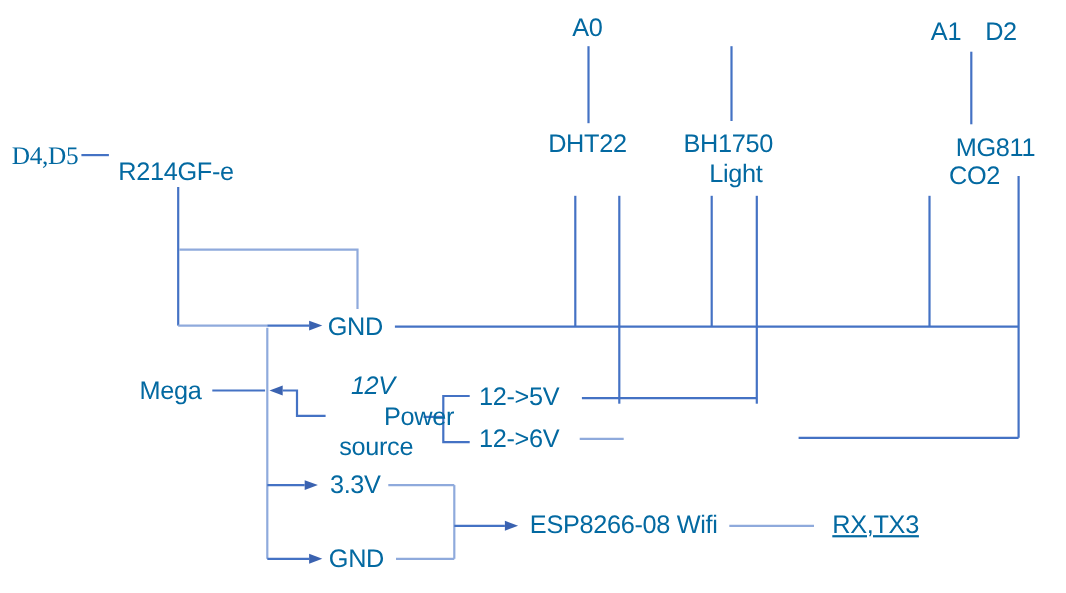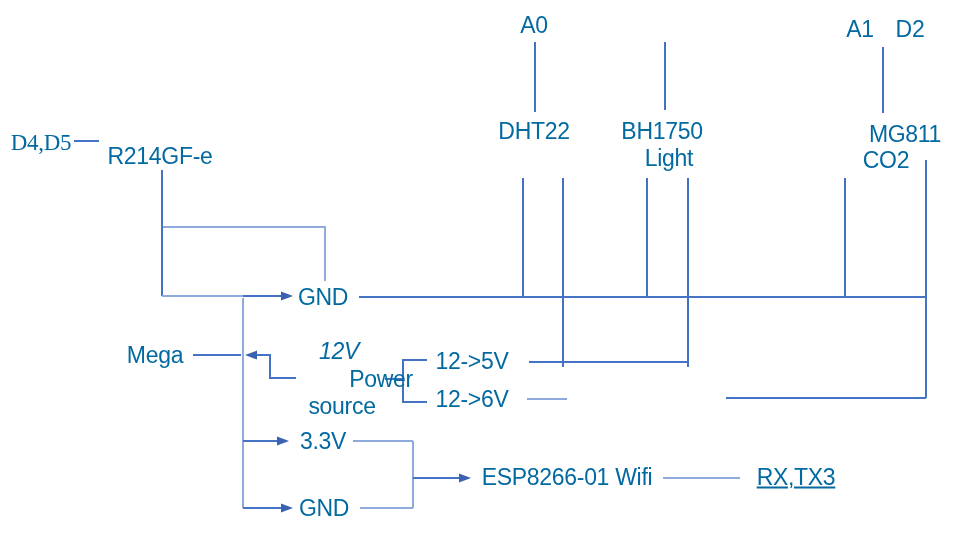--- a/index.html
+++ b/index.html
@@ -86,15 +86,15 @@
   <div class="lbl" style="left:886px; top:160px;">CO2</div>
   <div class="lbl" style="left:323px; top:297px;">GND</div>
   <div class="lbl" style="left:155px; top:355px;">Mega</div>
   <div class="lbl" style="left:339px; top:351px;font-style:italic;">12V</div>
   <div class="lbl" style="left:341px; top:379px;margin-left:40px;">Power</div>
   <div class="lbl" style="left:342px; top:406px;">source</div>
   <div class="lbl" style="left:472px; top:361px;">12-&gt;5V</div>
   <div class="lbl" style="left:472px; top:399px;">12-&gt;6V</div>
   <div class="lbl" style="left:323px; top:441px;">3.3V</div>
   <div class="lbl" style="left:324px; top:508px;">GND</div>
-  <div class="lbl" style="left:567px; top:477px;">ESP8266-01 Wifi</div>
+  <div class="lbl" style="left:567px; top:477px;">ESP8266-08 Wifi</div>
   <div class="lbl" style="left:796px; top:477px;text-decoration:underline;">RX,TX3</div>
 </div>
 
 </body></html>

